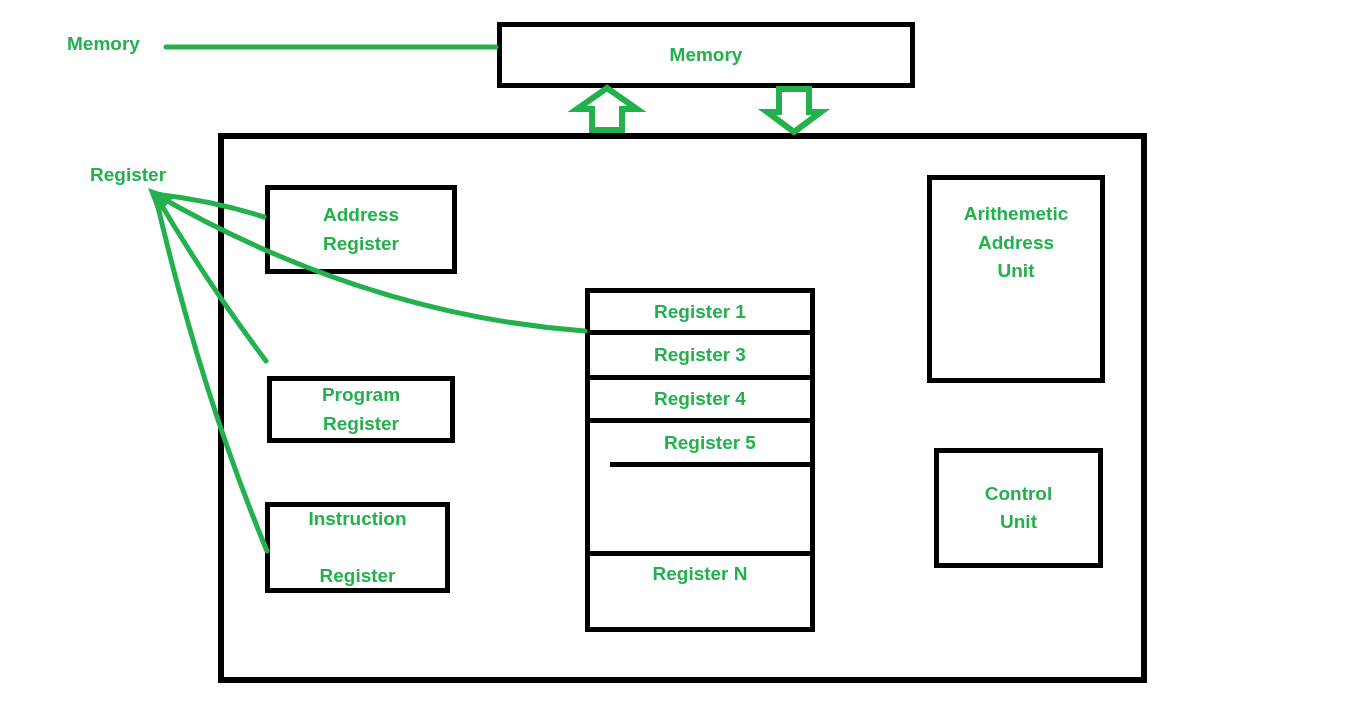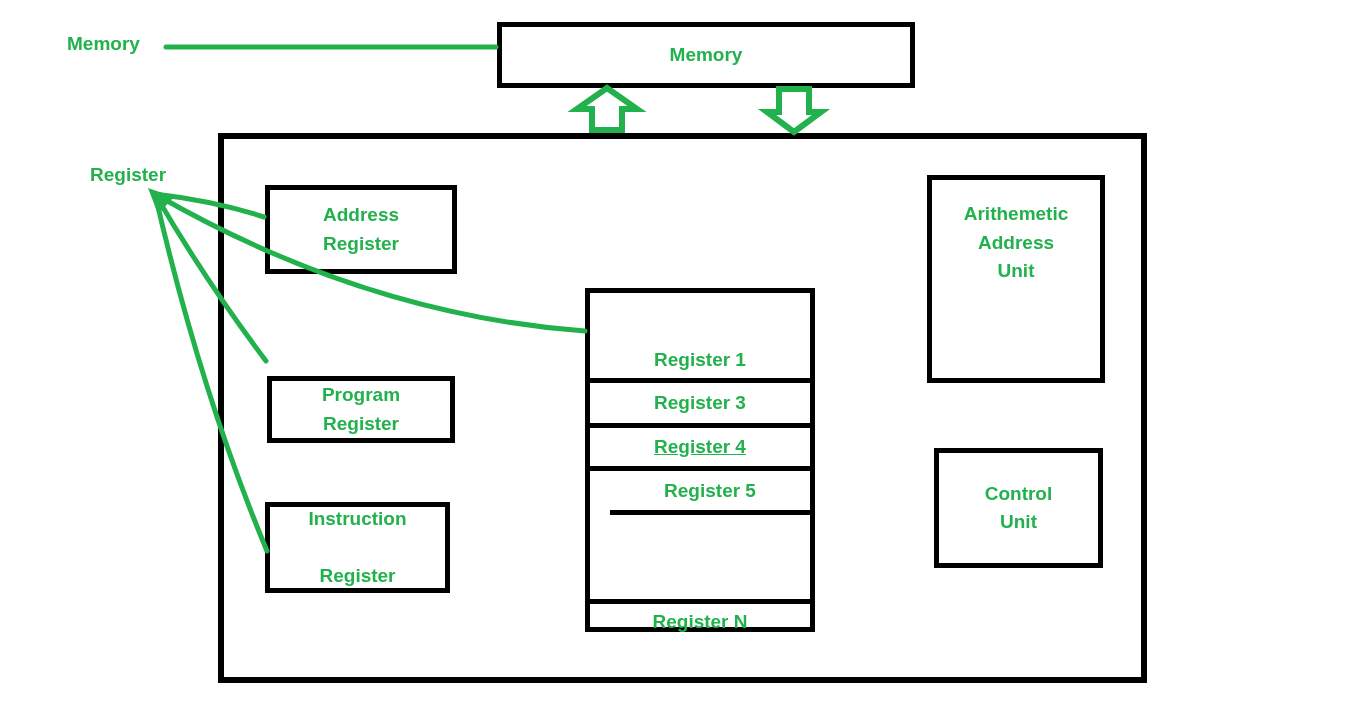--- a/index.html
+++ b/index.html
@@ -31,22 +31,22 @@
   .instr-reg  { left:265px; top:502px; width:185px; height:91px;gap:28px; }
   .alu        { left:927px; top:175px; width:178px; height:208px; justify-content:flex-start; padding-top:20px; }
   .ctrl-unit  { left:934px; top:448px; width:169px; height:120px; }
   
   .reg-stack { position:absolute; left:585px; top:288px; width:230px; height:344px;
                border:5px solid var(--black); background:var(--bg);
                display:flex; flex-direction:column; }
   .reg-row { display:flex; align-items:center; justify-content:center;
              color:var(--green); font-weight:bold; font-size:19px;
              border-bottom:5px solid var(--black); flex:0 0 auto; }
-  .reg-row.r1 { height:42px;margin-top:48px; } .reg-row.r2 { height:42px; }
-  .reg-row.r3 { height:45px; } .reg-row.r4 { height:43px;text-decoration:underline; }
+  .reg-row.r1 { height:42px; } .reg-row.r2 { height:42px; }
+  .reg-row.r3 { height:45px; } .reg-row.r4 { height:43px; }
   .reg-row.r5 { height:44px;margin-left:20px; } .reg-row.rempty { height:89px; }
   .reg-row.rn { height:35px; border-bottom:none;border-radius:13px; }
   
   .cpu-caption { position:absolute; left:585px; top:640px; width:230px;
                  text-align:center; color:var(--green); font-weight:bold; font-size:25px;
                  text-decoration:underline; text-decoration-thickness:3px; text-underline-offset:5px; }
   
   svg.overlay { position:absolute; left:0; top:0; width:1347px; height:722px;
                 pointer-events:none; z-index:5; }
   svg.overlay .gline { stroke:var(--green); stroke-width:5; fill:none; stroke-linecap:round; }

